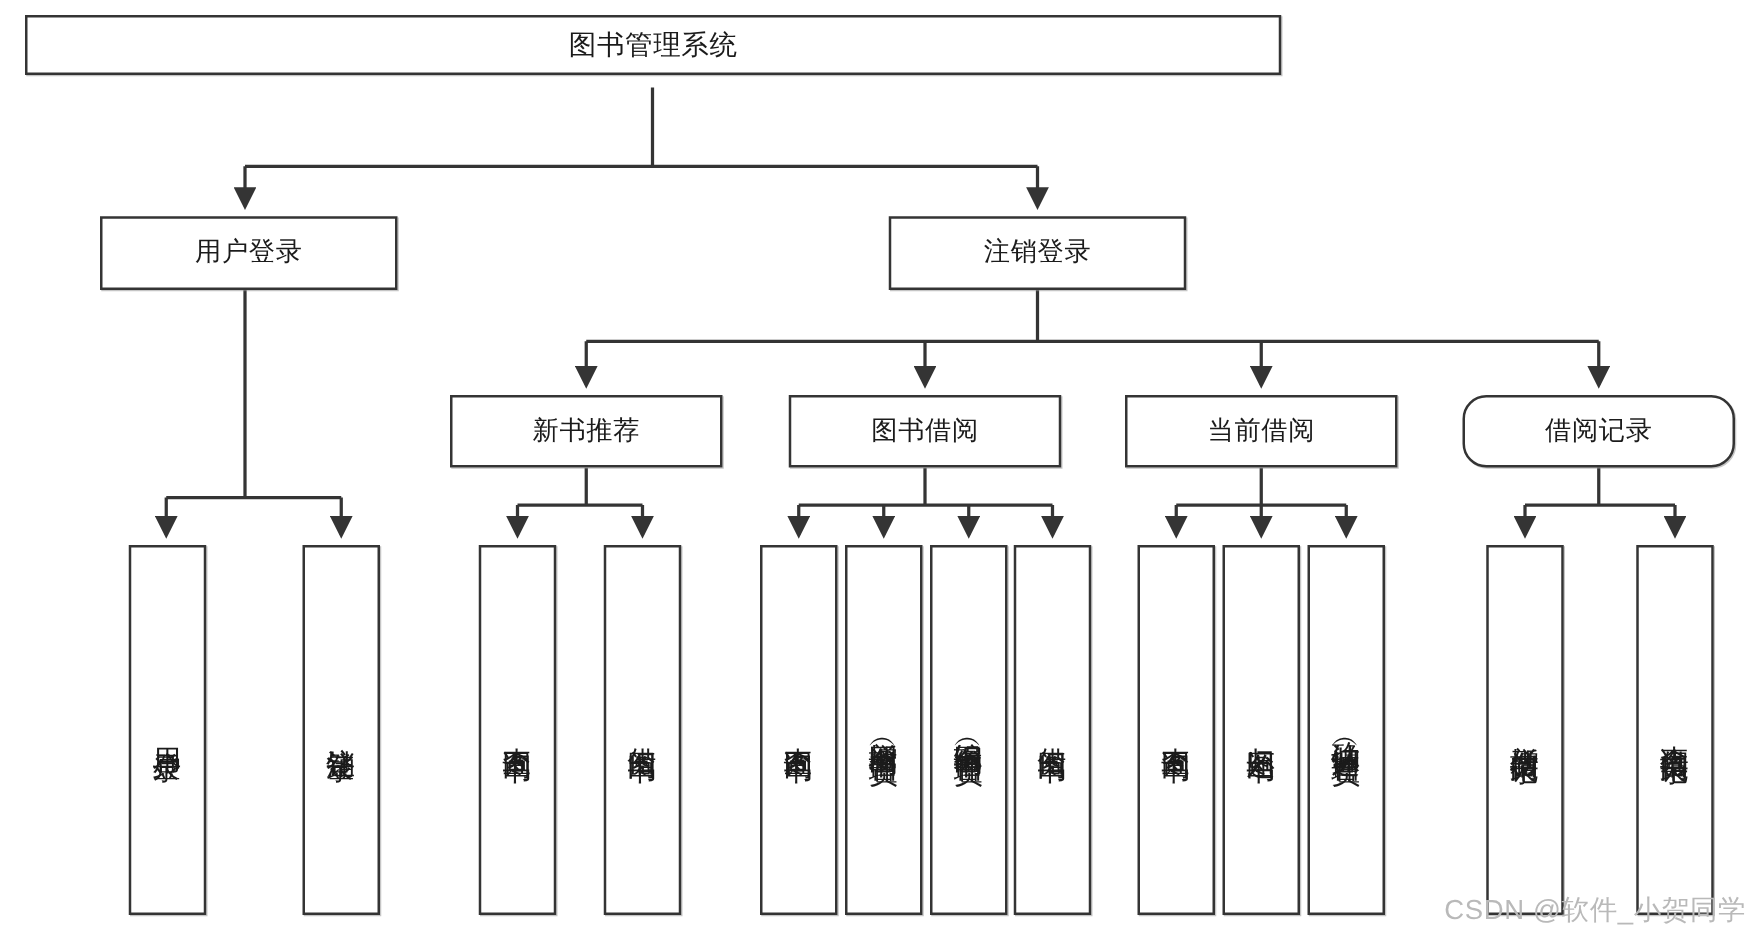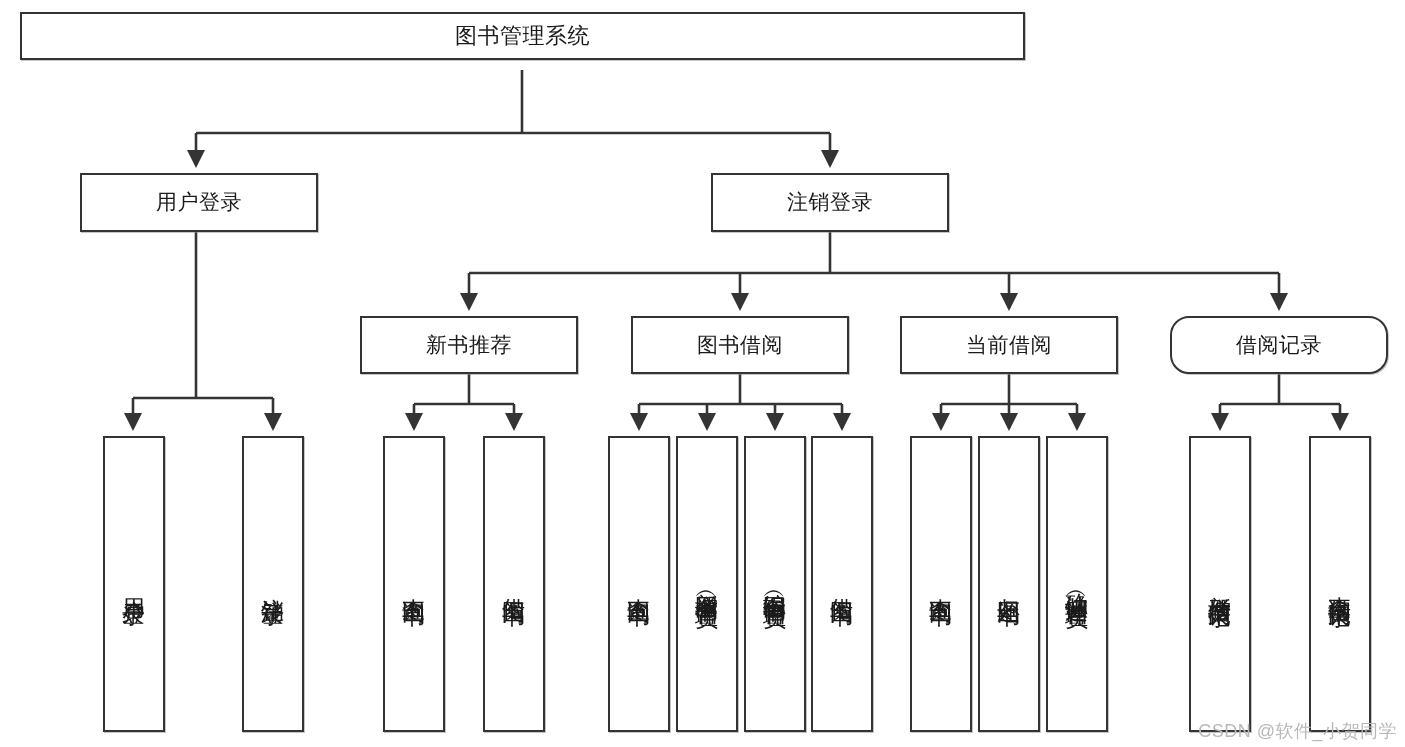--- a/index.html
+++ b/index.html
@@ -63,21 +63,21 @@
     text-orientation: upright;
     font-size: 23px;
     line-height: 1.05;
     letter-spacing: 2px;
     white-space: nowrap;
   }
   .watermark {
     position: absolute;
     right: 8px;
     bottom: 4px;
-    font-size: 18px;
+    font-size: 22px;
     color: #b9b9b9;
     letter-spacing: 0.5px;
     white-space: nowrap;
     user-select: none;
   }
 </style>
 </head>
 <body>
 
 <div id="canvas">

